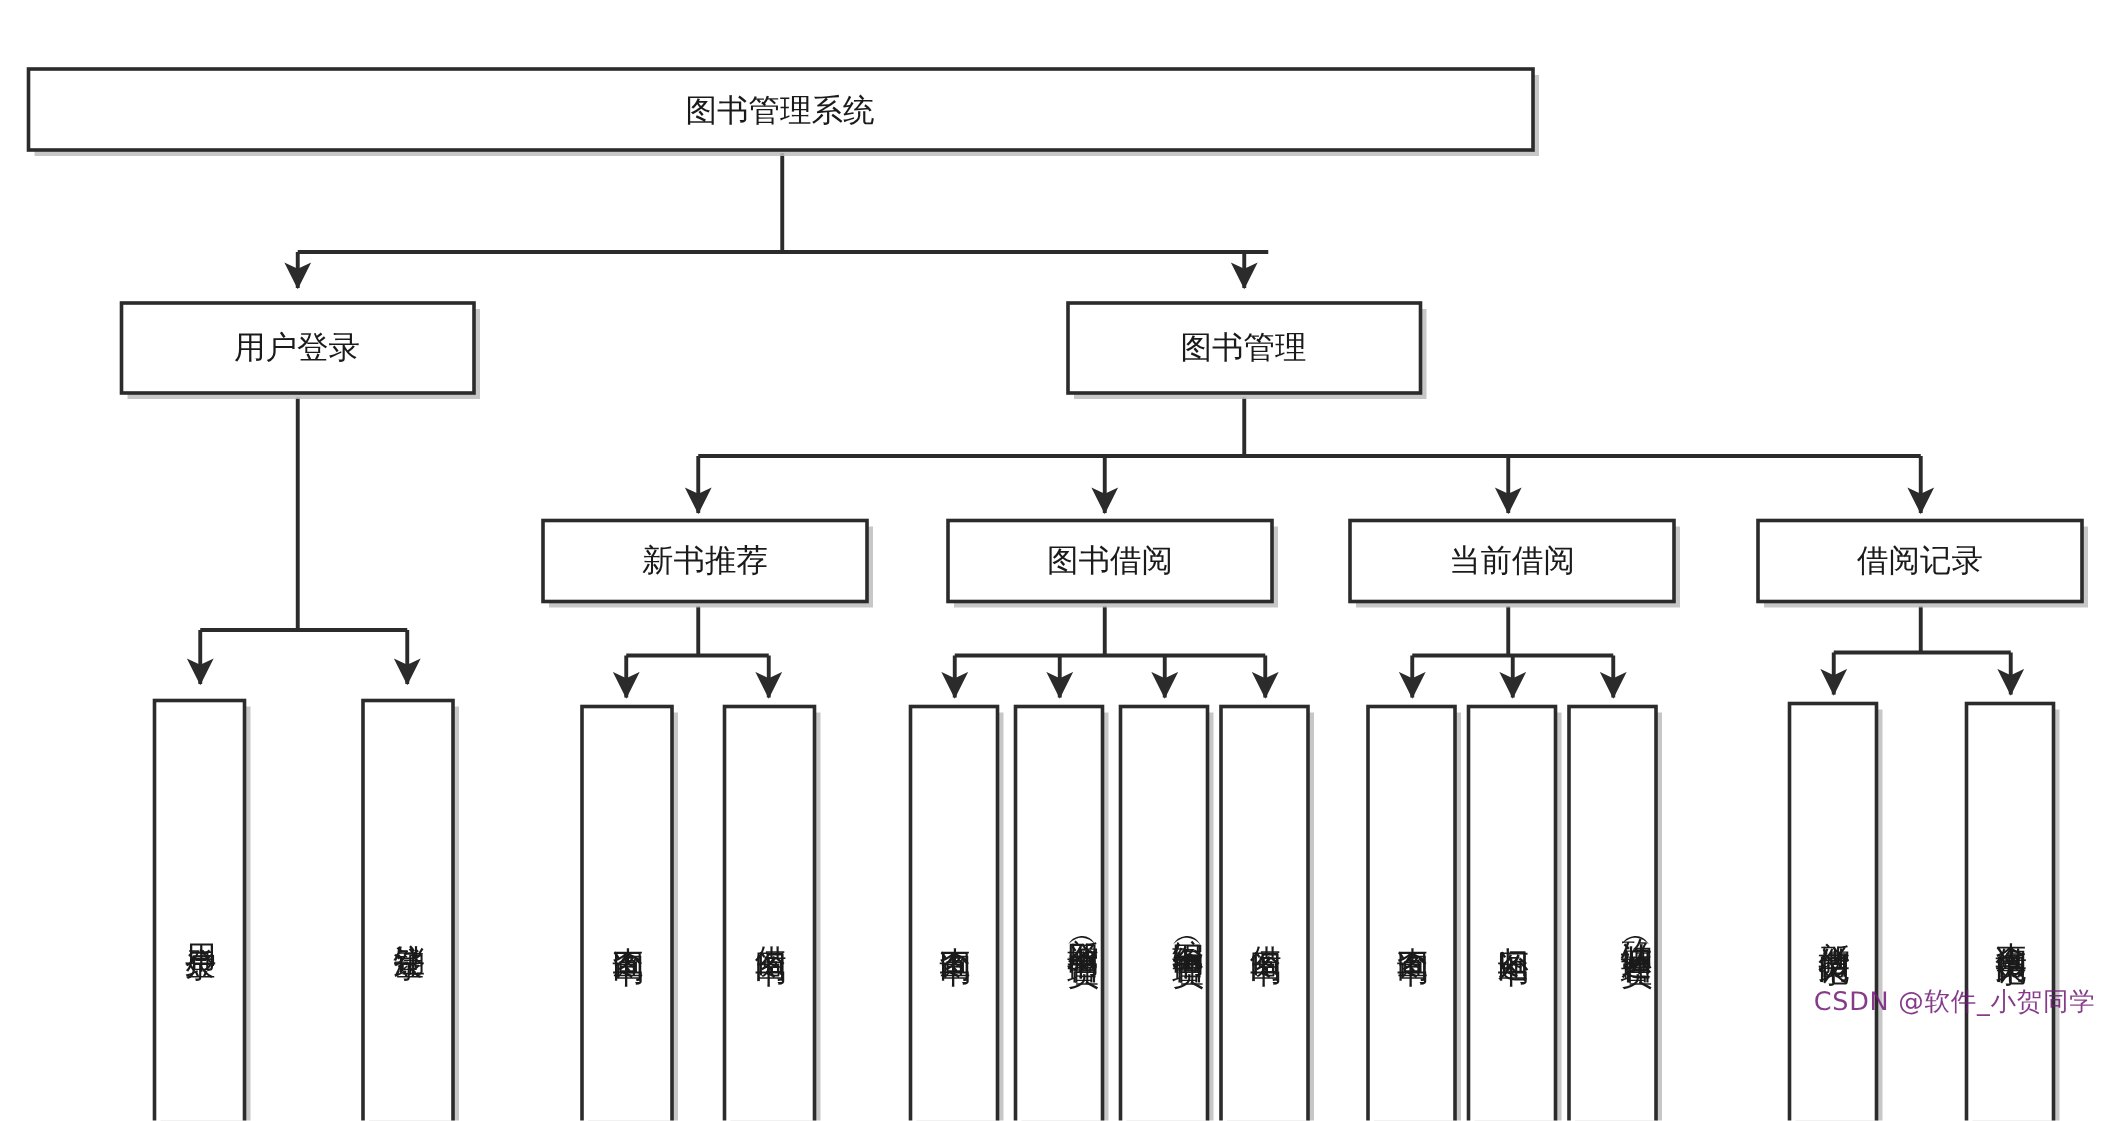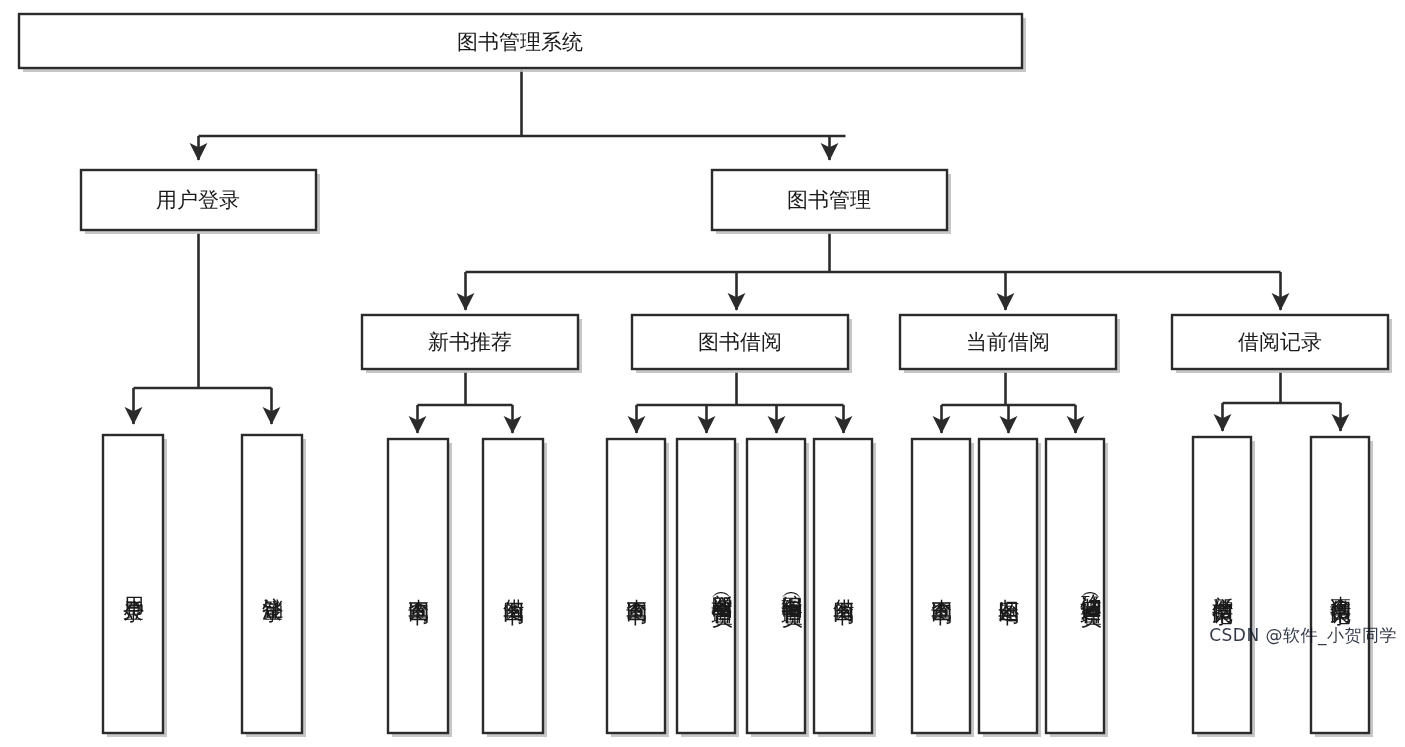--- a/index.html
+++ b/index.html
@@ -11,20 +11,21 @@
     width: 1405px;
     height: 747px;
     overflow: hidden;
     font-family: "DejaVu Sans", "Liberation Sans", sans-serif;
     position: relative;
   }
   #diagram-root {
     position: relative;
     width: 1405px;
     height: 653px;
+    margin-top: 32px;
   }
   svg.diagram {
     position: absolute;
     top: 0;
     left: 0;
     width: 1405px;
     height: 747px;
     display: block;
   }
   .node-box {
@@ -64,21 +65,21 @@
     text-align: center;
     white-space: nowrap;
     pointer-events: none;
   }
   .watermark {
     position: absolute;
     right: 8px;
     bottom: 6px;
     font-family: "DejaVu Sans", "Liberation Sans", sans-serif;
     font-size: 17px;
-    color: #0f172a;
+    color: #701a75;
     opacity: 0.85;
     letter-spacing: 0.5px;
   }
 </style>
 </head>
 <body>
 
 <div id="diagram-root">
 
   <svg class="diagram" viewBox="0 0 1405 747" xmlns="http://www.w3.org/2000/svg">

